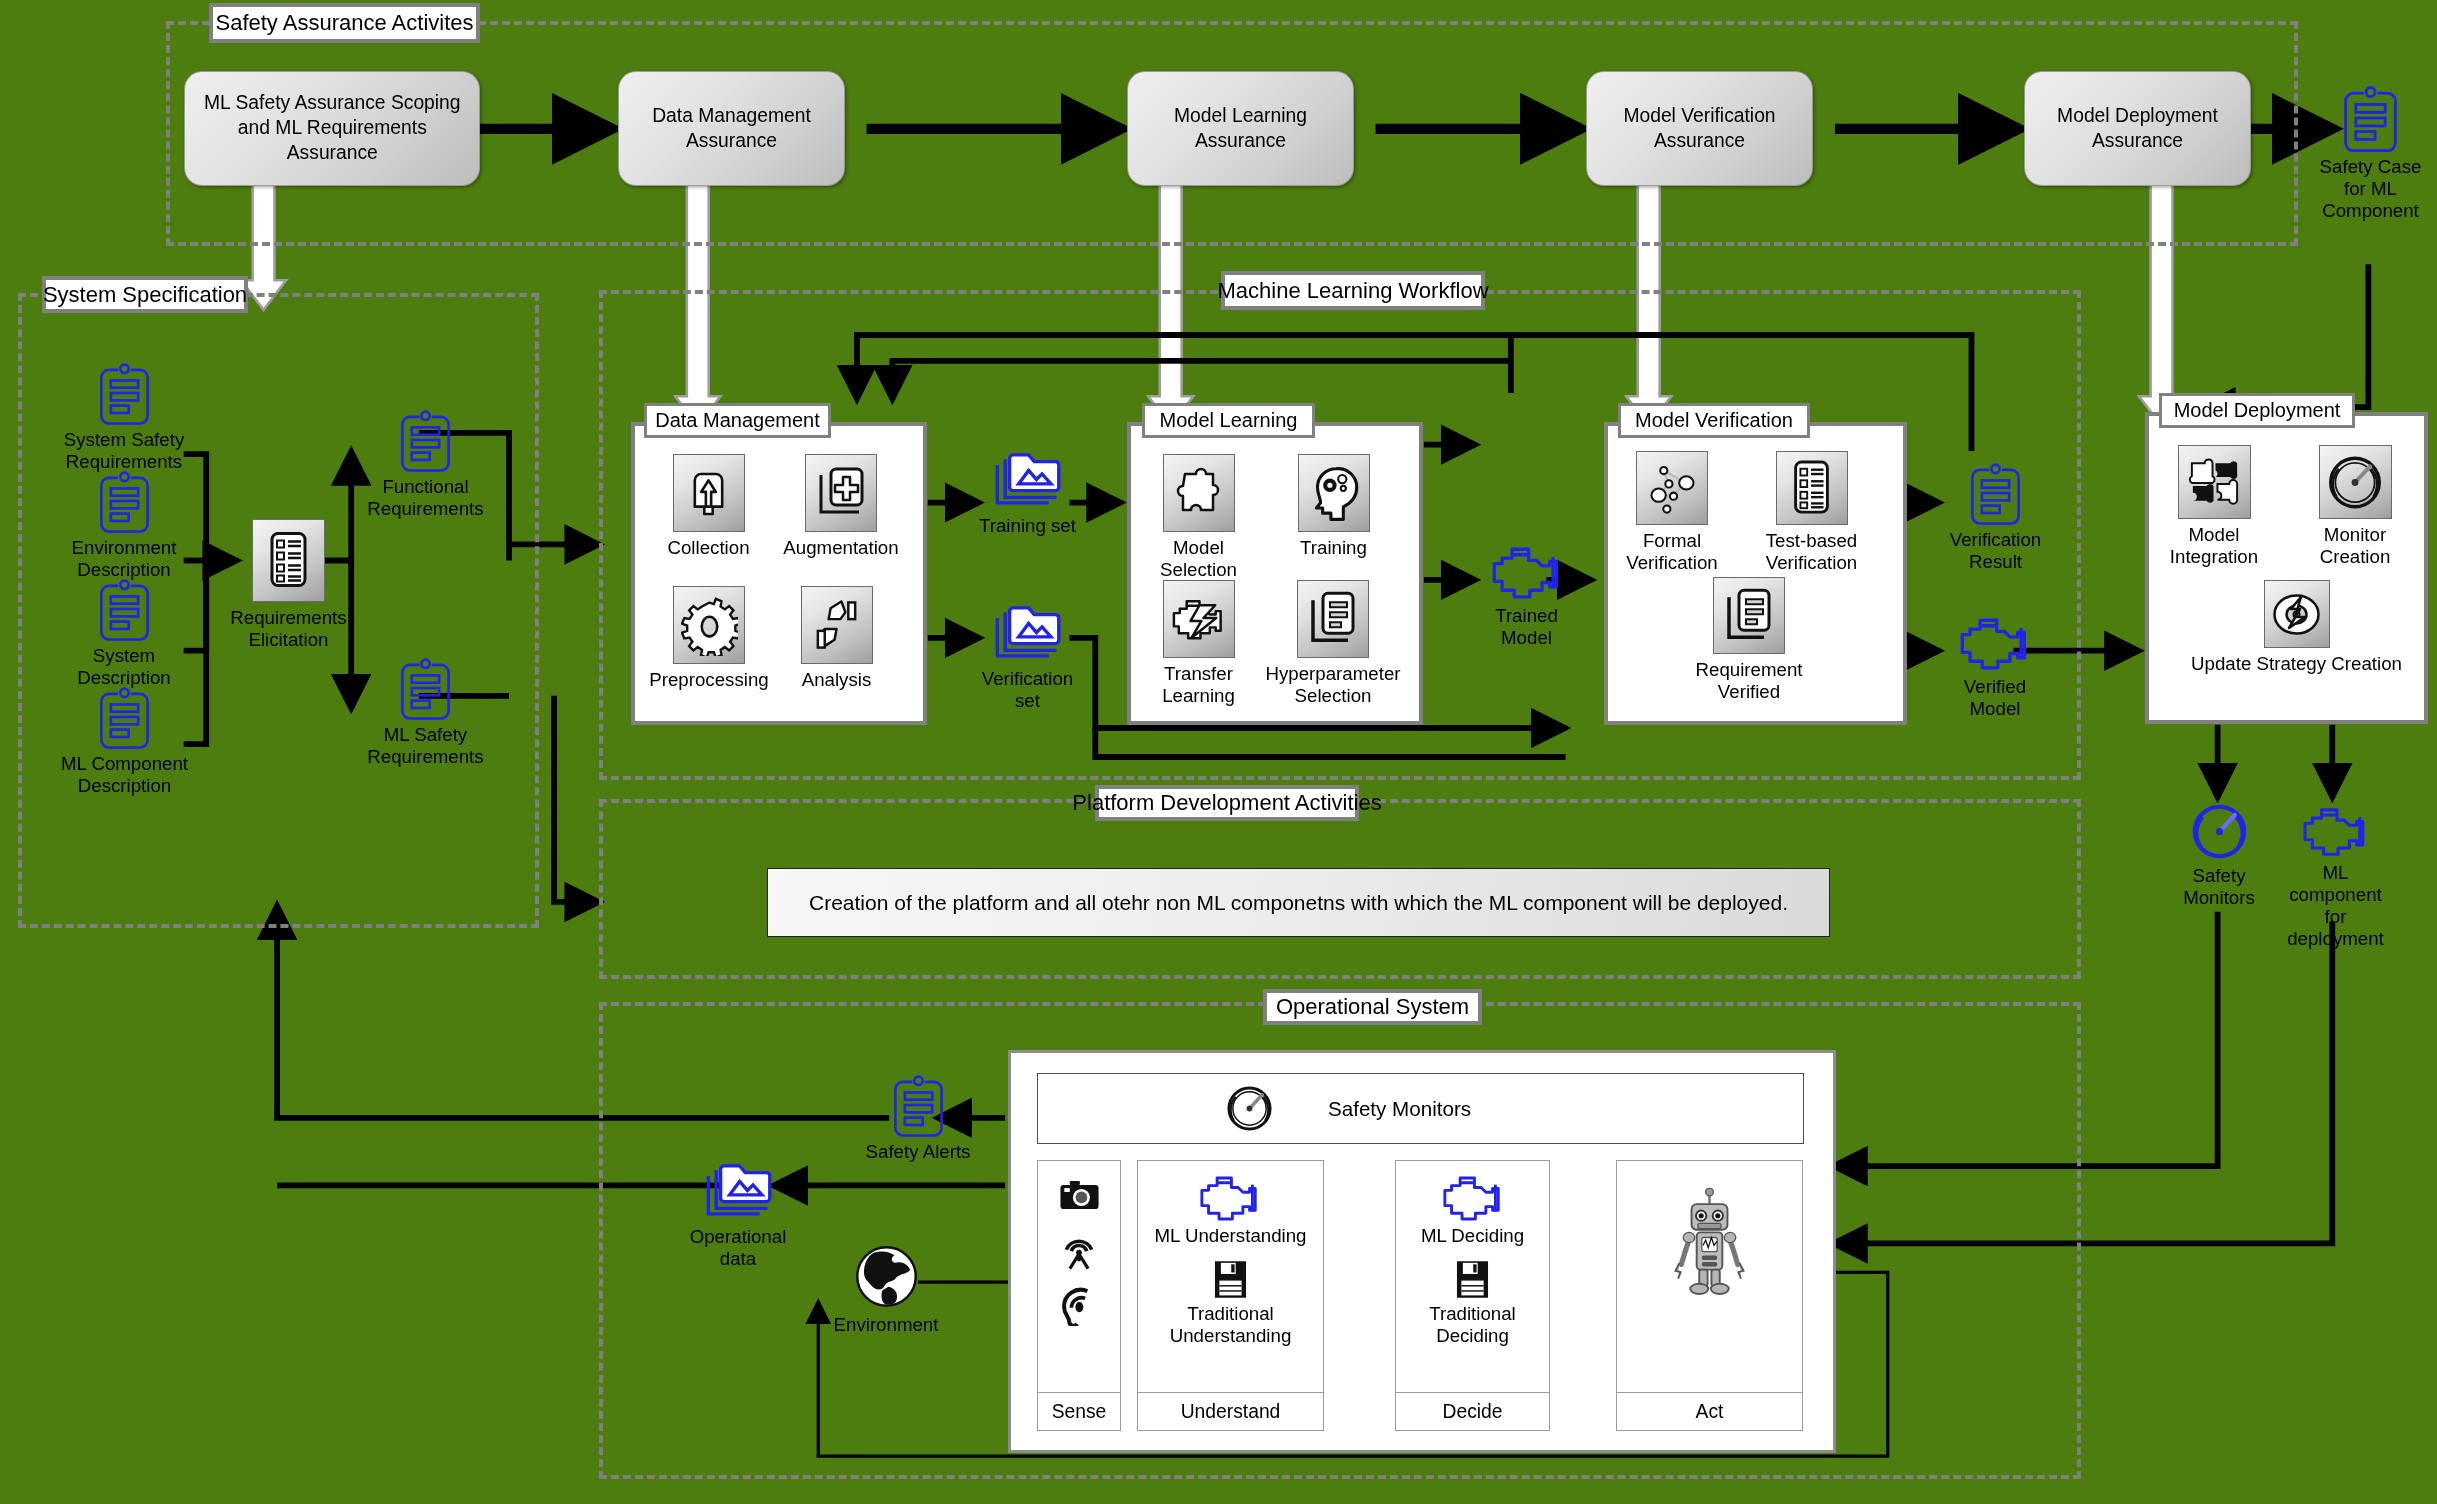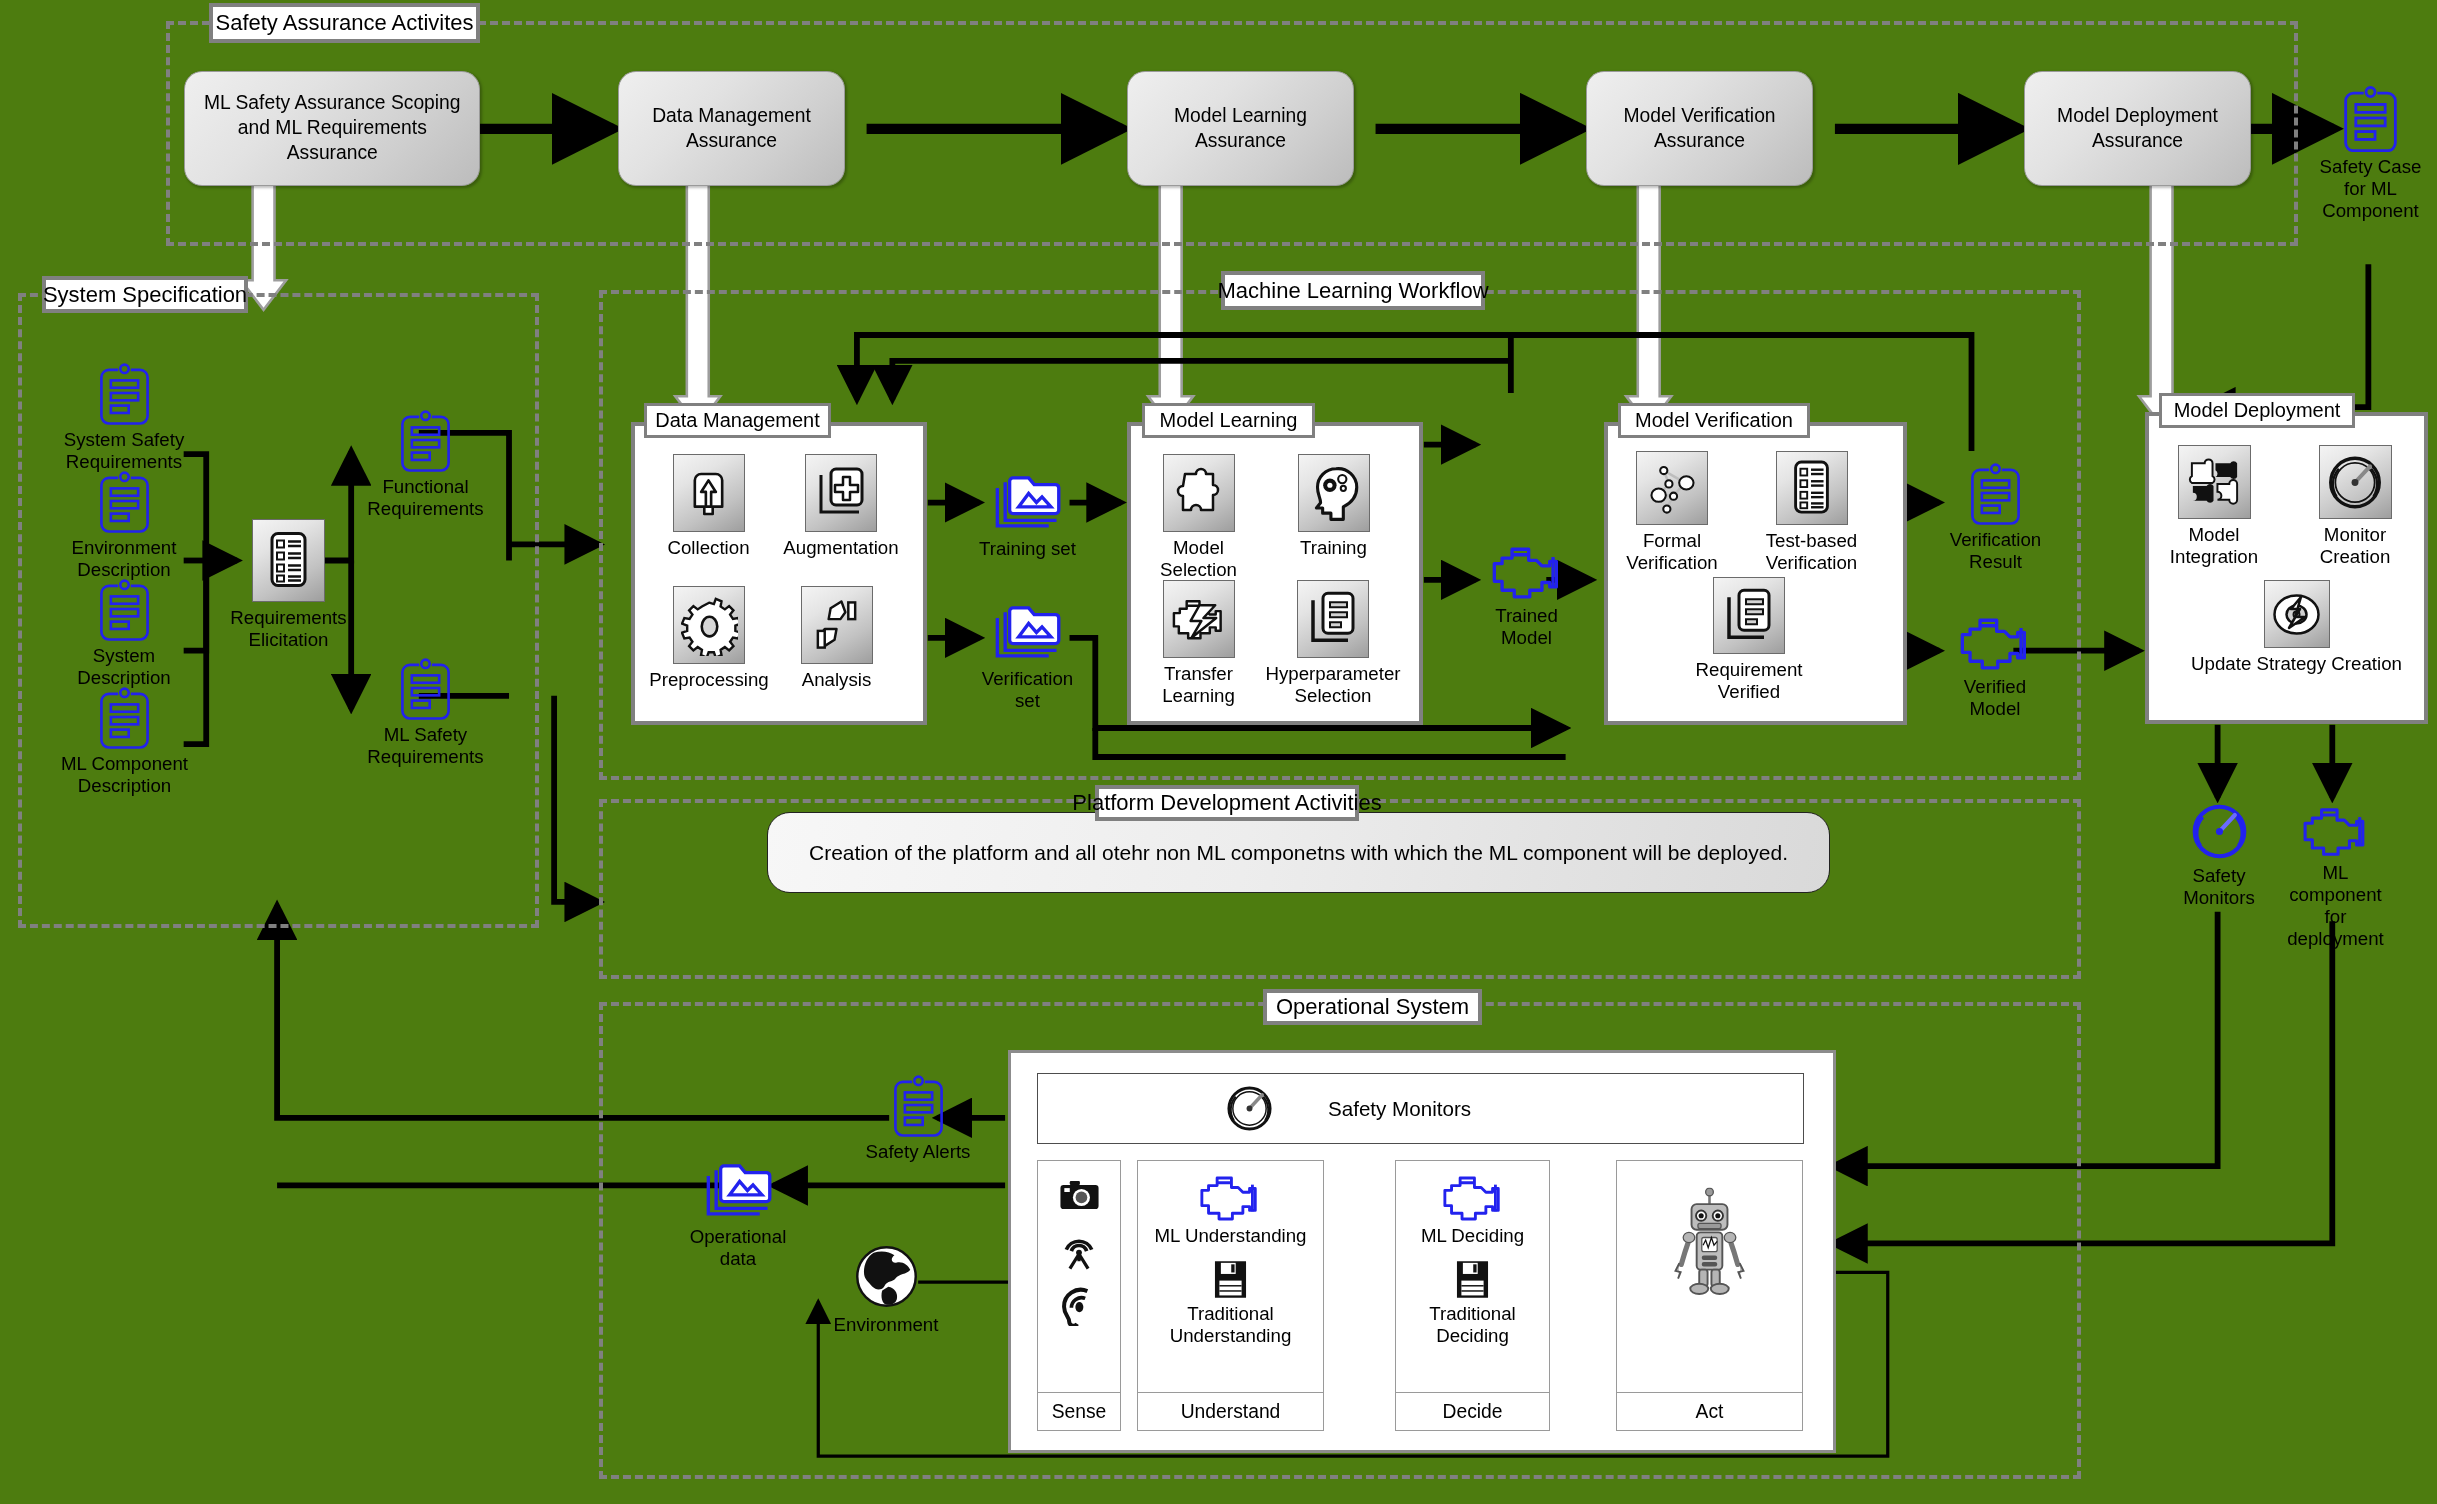--- a/index.html
+++ b/index.html
@@ -488,21 +488,21 @@
 </div>
 <div class="tile" style="left:785px;top:586px;width:103px;">
   <div class="tile-img" style="width:70px;height:76px;">
     <svg width="54" height="61" viewBox="0 0 84 94">
           <use href="#ic-thumbs"></use>
         </svg>
       </div>
   <div class="tile-lbl">Analysis</div>
 </div>
 
-<div class="art" style="left:979px;top:472px;width:97px;">
+<div class="art" style="left:979px;top:449px;width:97px;">
   <svg width="67" height="62" viewBox="0 0 104 96">
         <use href="#ic-folder"></use>
       </svg>
   <div class="art-lbl">Training set</div>
 </div>
 <div class="art" style="left:979px;top:602px;width:97px;">
   <svg width="67" height="62" viewBox="0 0 104 96">
         <use href="#ic-folder"></use>
       </svg>
   <div class="art-lbl">Verification
@@ -642,21 +642,21 @@
 <div class="art" style="left:2287px;top:805px;width:97px;">
   <svg width="67" height="53" viewBox="0 0 104 82">
         <use href="#ic-engine"></use>
       </svg>
   <div class="art-lbl">ML
 component
 for
 deployment</div>
 </div>
 
-<div class="platform-banner" style="left:767px;top:812px;width:1063px;height:81px;border-radius:23px;">Creation of the platform and all otehr non ML componetns with which the ML component will be deployed.</div>
+<div class="platform-banner" style="left:767px;top:868px;width:1063px;height:69px;">Creation of the platform and all otehr non ML componetns with which the ML component will be deployed.</div>
 
 <div class="art" style="left:857px;top:1073px;width:122px;">
   <svg width="53" height="64" viewBox="0 0 82 100">
         <use href="#ic-clip"></use>
       </svg>
   <div class="art-lbl">Safety Alerts</div>
 </div>
 <div class="art" style="left:683px;top:1160px;width:110px;">
   <svg width="67" height="62" viewBox="0 0 104 96">
         <use href="#ic-folder"></use>

